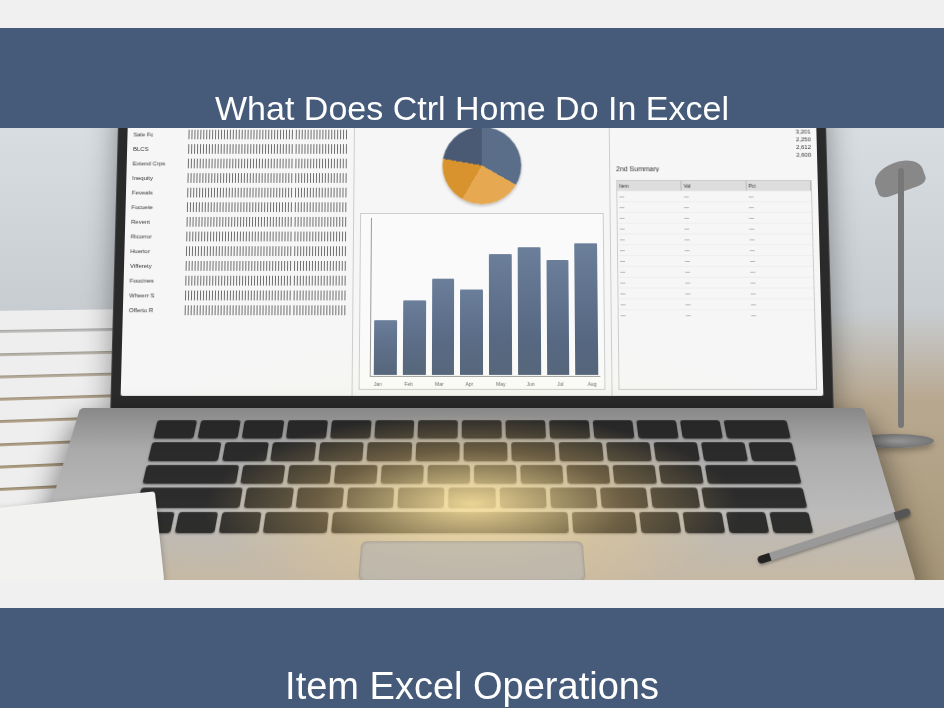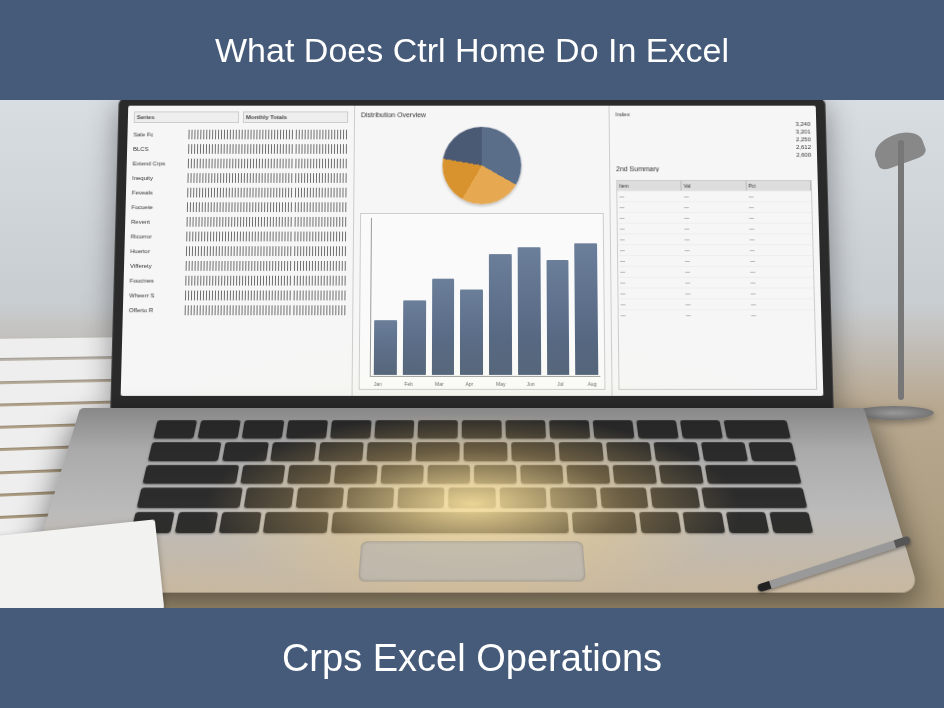--- a/index.html
+++ b/index.html
@@ -4,23 +4,24 @@
 <style>
 * { margin: 0; padding: 0; box-sizing: border-box; }
 body { width: 944px; height: 708px; font-family: -apple-system, BlinkMacSystemFont, 'Segoe UI', sans-serif; overflow: hidden; background: #f0f0f0; }
 
 .container { width: 944px; height: 708px; display: flex; flex-direction: column; }
 
 .banner-top, .banner-bottom {
   background: #465b7a;
   color: #fff;
   display: flex;
-  align-items: center;
+  align-items: flex-end;
   justify-content: center;
   font-weight: 500;
+  margin-top: 28px;
 }
 .banner-top { height: 100px; font-size: 34px; }
 .banner-bottom { height: 100px; font-size: 38px; }
 
 .photo-area {
   flex: 1;
   position: relative;
   overflow: hidden;
   background: linear-gradient(180deg, #d8dde2 0%, #c8cdd2 40%, #b8a890 60%, #a89878 100%);
   display: flex;
@@ -524,16 +525,16 @@
         <div class="trackpad"></div>
       </div>
     </div>
 
     <div class="notebook"></div>
     <div class="pen"></div>
 
   </div>
 
   <div class="banner-bottom">
-    <span>Crps Excel Operations</span>
+    <span>Item Excel Operations</span>
   </div>
 
 </div>
 
 </body></html>

